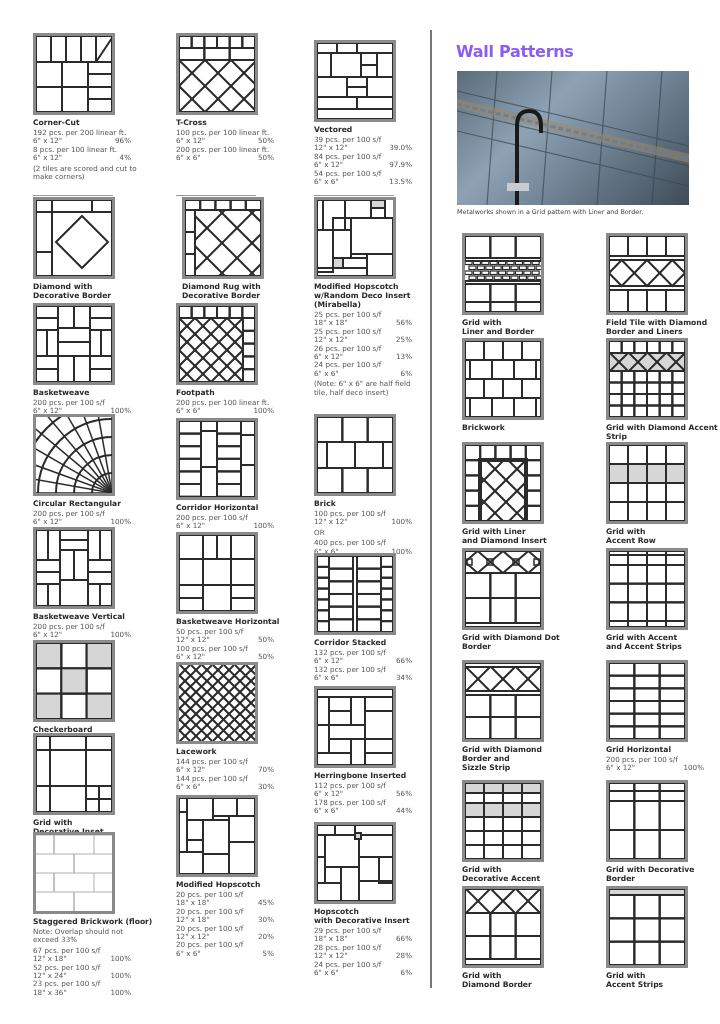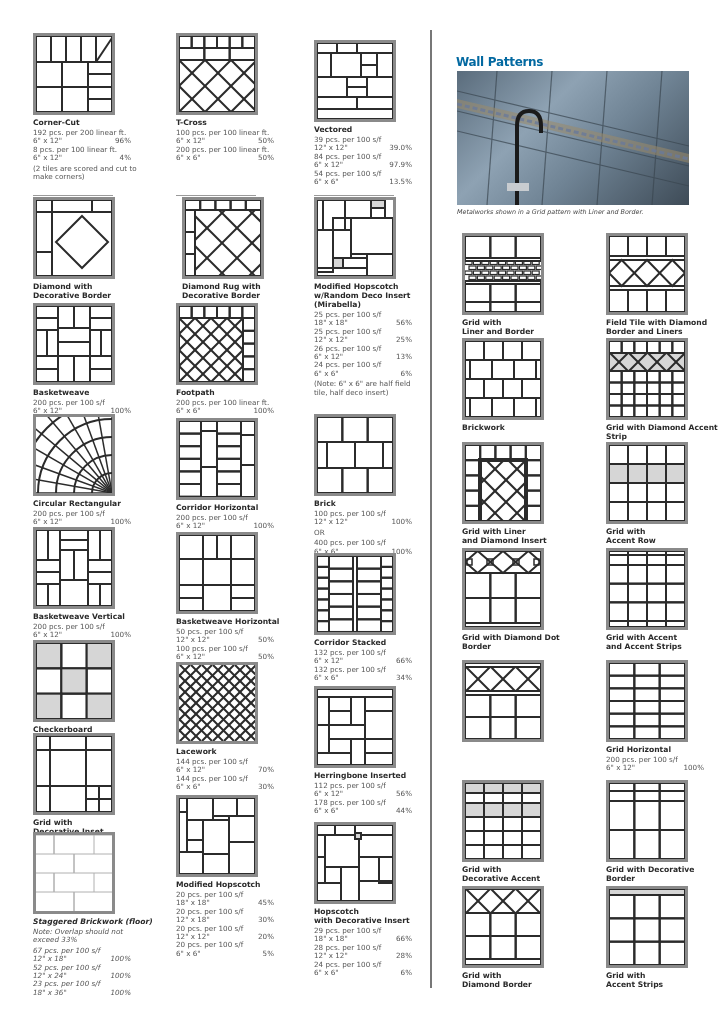--- a/index.html
+++ b/index.html
@@ -8,23 +8,23 @@
   .item { position: absolute; width: 130px; }
   .tile { display: block; border: 3px solid #8a8a8a; background: #fff; }
   .tile svg { display: block; }
   .name { font-family: "DejaVu Sans", sans-serif; font-weight: bold; font-size: 7.6px; line-height: 9px; color: #2a2a2a; margin-top: 3px; white-space: pre-line; }
   .spec { font-family: "DejaVu Sans", sans-serif; font-size: 7.2px; line-height: 8.4px; color: #555; margin-top: 2px; }
   .spec .row { display: flex; width: 98px; justify-content: space-between; }
   .spec .or { width: 98px; text-align: left; }
   .note { font-family: "DejaVu Sans", sans-serif; font-size: 7.2px; line-height: 8.4px; color: #555; margin-top: 2px; width: 110px; }
   .rule { position: absolute; height: 1px; background: #9a9a9a; }
   .divider { position: absolute; left: 430px; top: 30px; width: 1.5px; height: 958px; background: #777; }
-  .wall-title { position: absolute; left: 456px; top: 42px; font-family: "DejaVu Sans", sans-serif; font-weight: bold; font-size: 12px; color: #0369a1; letter-spacing: -0.3px; margin-top: 13px; }
+  .wall-title { position: absolute; left: 456px; top: 42px; font-family: "DejaVu Sans", sans-serif; font-weight: bold; font-size: 16px; color: #8b5cf6; letter-spacing: -0.3px; }
   .photo { position: absolute; left: 457px; top: 71px; width: 232px; height: 134px; overflow: hidden; background: linear-gradient(135deg, #5a6c7c 0%, #8ea2b3 35%, #6f8394 60%, #3e4b57 100%); }
-  .caption { position: absolute; left: 457px; top: 208px; font-family: "DejaVu Sans", sans-serif; font-style: italic; font-size: 6.4px; color: #444; }
+  .caption { position: absolute; left: 457px; top: 208px; font-family: "DejaVu Sans", sans-serif; font-size: 6.4px; color: #444; }
 </style>
 </head>
 <body>
 
 <div class="divider"></div>
 
 <div id="page"></div>
 
 <div class="wall-title">Wall Patterns</div>
 <div class="photo">
@@ -241,21 +241,21 @@
         <rect x="14" y="50" width="36" height="26" fill="none" stroke="#2b2b2b" stroke-width="2"></rect>
         <rect x="50" y="50" width="13" height="13" fill="none" stroke="#2b2b2b" stroke-width="2"></rect>
         <rect x="63" y="50" width="13" height="13" fill="none" stroke="#2b2b2b" stroke-width="2"></rect>
         <rect x="50" y="63" width="13" height="13" fill="none" stroke="#2b2b2b" stroke-width="2"></rect>
         <rect x="63" y="63" width="13" height="13" fill="none" stroke="#2b2b2b" stroke-width="2"></rect>
       </svg>
     </span>
     <div class="name">Grid with
 Decorative Inset</div>
   </div>
-<div class="item" style="left: 33px; top: 832px; font-style: italic;">
+<div class="item" style="left: 33px; top: 832px;">
     <span class="tile" style="width:82px;height:82px">
       <svg width="76" height="76" viewBox="0 0 76 76">
         <line x1="0" y1="0" x2="76" y2="0" stroke="#b0b0b0" stroke-width="1"></line>
         <line x1="18" y1="0" x2="18" y2="19" stroke="#b0b0b0" stroke-width="1"></line>
         <line x1="18" y1="0" x2="18" y2="19" stroke="#b0b0b0" stroke-width="1"></line>
         <line x1="58" y1="0" x2="58" y2="19" stroke="#b0b0b0" stroke-width="1"></line>
         <line x1="0" y1="19" x2="76" y2="19" stroke="#b0b0b0" stroke-width="1"></line>
         <line x1="38" y1="19" x2="38" y2="38" stroke="#b0b0b0" stroke-width="1"></line>
         <line x1="38" y1="19" x2="38" y2="38" stroke="#b0b0b0" stroke-width="1"></line>
         <line x1="0" y1="38" x2="76" y2="38" stroke="#b0b0b0" stroke-width="1"></line>
@@ -1133,20 +1133,23 @@
         </g>
         <rect x="0" y="28" width="76" height="4" fill="none" stroke="#2b2b2b" stroke-width="2"></rect>
         <rect x="0" y="32" width="25.333333333333332" height="22" fill="none" stroke="#2b2b2b" stroke-width="2"></rect>
         <rect x="25.333333333333332" y="32" width="25.333333333333332" height="22" fill="none" stroke="#2b2b2b" stroke-width="2"></rect>
         <rect x="50.666666666666664" y="32" width="25.333333333333332" height="22" fill="none" stroke="#2b2b2b" stroke-width="2"></rect>
         <rect x="0" y="54" width="25.333333333333332" height="22" fill="none" stroke="#2b2b2b" stroke-width="2"></rect>
         <rect x="25.333333333333332" y="54" width="25.333333333333332" height="22" fill="none" stroke="#2b2b2b" stroke-width="2"></rect>
         <rect x="50.666666666666664" y="54" width="25.333333333333332" height="22" fill="none" stroke="#2b2b2b" stroke-width="2"></rect>
       </svg>
     </span>
+    <div class="name">Grid with Diamond
+Border and
+Sizzle Strip</div>
   </div>
 <div class="item" style="left: 462px; top: 780px;">
     <span class="tile" style="width:82px;height:82px">
       <svg width="76" height="76" viewBox="0 0 76 76">
         <rect x="0" y="0" width="19" height="10" fill="#d6d6d6" stroke="#2b2b2b" stroke-width="2"></rect>
         <rect x="19" y="0" width="19" height="10" fill="#d6d6d6" stroke="#2b2b2b" stroke-width="2"></rect>
         <rect x="38" y="0" width="19" height="10" fill="#d6d6d6" stroke="#2b2b2b" stroke-width="2"></rect>
         <rect x="57" y="0" width="19" height="10" fill="#d6d6d6" stroke="#2b2b2b" stroke-width="2"></rect>
         <rect x="0" y="10" width="19" height="10" fill="none" stroke="#2b2b2b" stroke-width="2"></rect>
         <rect x="19" y="10" width="19" height="10" fill="none" stroke="#2b2b2b" stroke-width="2"></rect>

